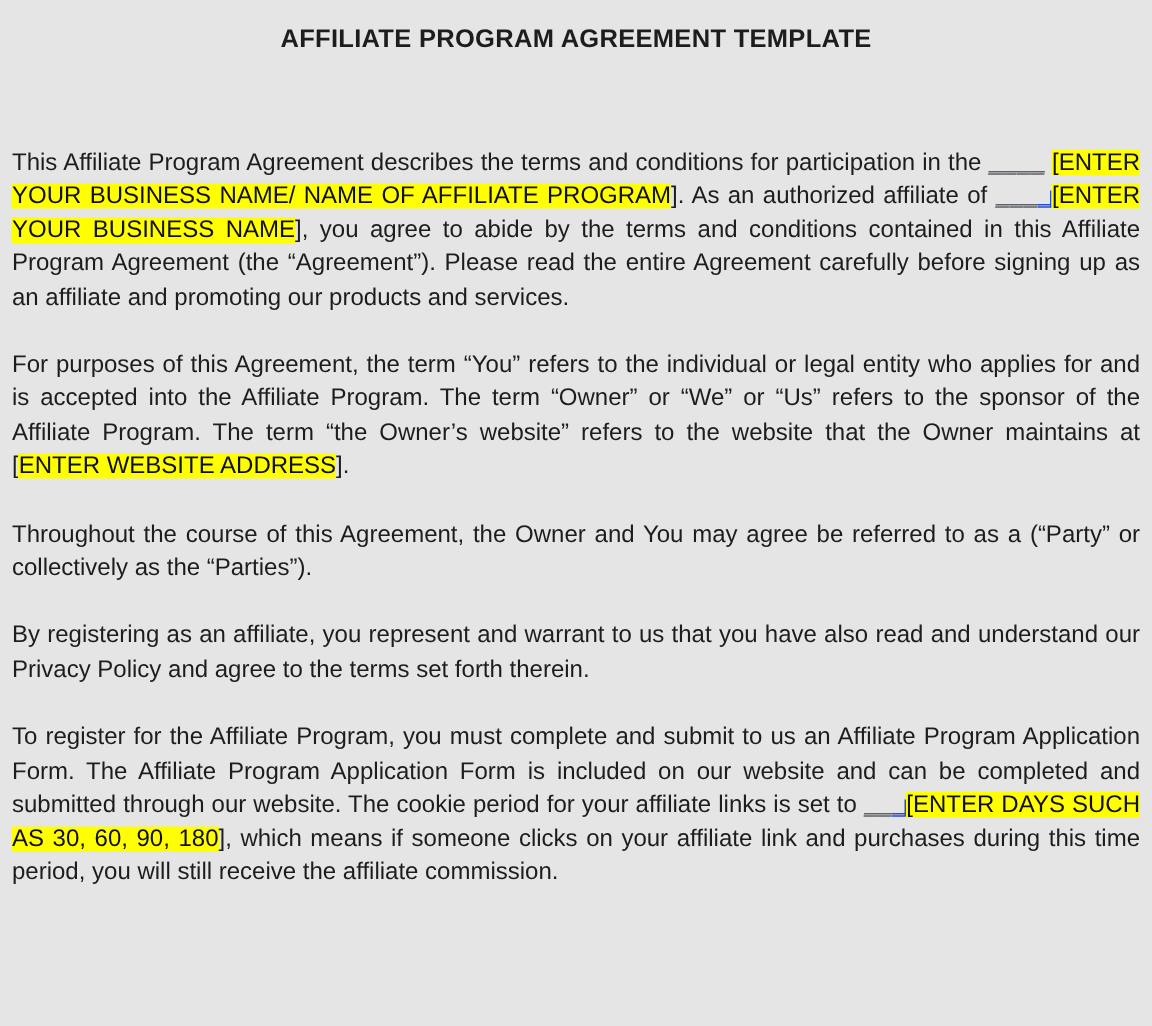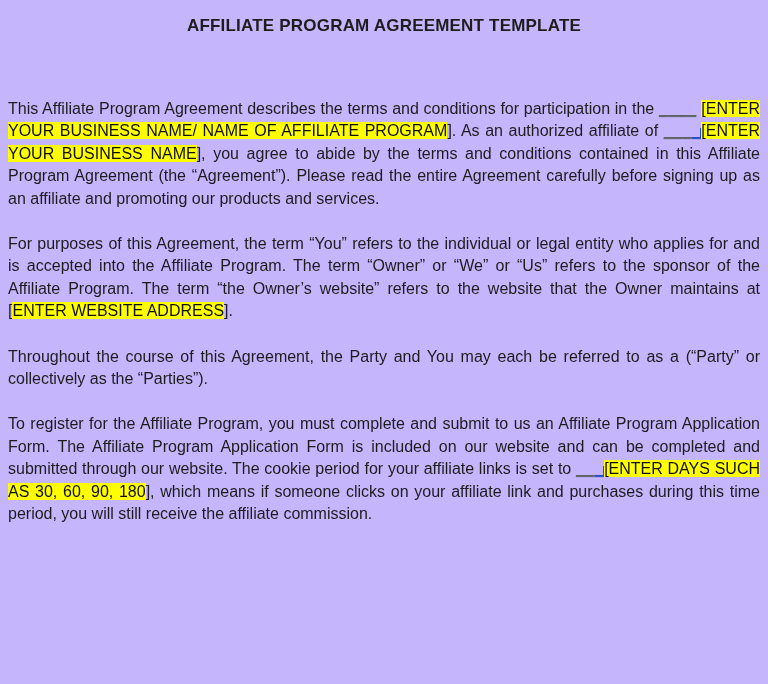--- a/index.html
+++ b/index.html
@@ -1,21 +1,21 @@
 <!DOCTYPE html>
 <html style="--highlight: #ffff00; --text: #1d1d1d; --blank-line: #5f6368; --edit-mark: #2a4bcb;"><head>
 <meta charset="utf-8">
 <style>
   html,body{margin:0;padding:0;background:#ffffff;}
   .page{
     position:relative;
     width:768px;height:684px;
     box-sizing:border-box;
     padding:15px 8px 0 8px;
-    background:#c4b5fd;
+    background:#e5e5e5;
     overflow:hidden;
     font-family:"Liberation Sans","DejaVu Sans",sans-serif;
     font-size:16px;
     line-height:22.4px;
     color:var(--text,#1d1d1d);
   }
   .doc-title{
     font-size:17px;
     font-weight:bold;
     line-height:22px;
@@ -63,19 +63,20 @@
 <body>
 
 <div class="page">
 
   <h1 class="doc-title">AFFILIATE PROGRAM AGREEMENT TEMPLATE</h1>
 
   <p class="para"><span>This Affiliate Program Agreement describes the terms and conditions for participation in the </span><span class="blank">____</span><span> </span><mark class="hl">[ENTER YOUR BUSINESS NAME/ NAME OF AFFILIATE PROGRAM</mark><span>]. As an authorized affiliate of </span><span class="blank">___</span><span class="blank edit">_</span><mark class="hl">[ENTER YOUR BUSINESS NAME</mark><span>], you agree to abide by the terms and conditions contained in this Affiliate Program Agreement (the “Agreement”). Please read the entire Agreement carefully before signing up as an affiliate and promoting our products and services.</span></p>
 
   <p class="para"><span>For purposes of this Agreement, the term “You” refers to the individual or legal entity who applies for and is accepted into the Affiliate Program. The term “Owner” or “We” or “Us” refers to the sponsor of the Affiliate Program. The term “the Owner’s website” refers to the website that the Owner maintains at [</span><mark class="hl">ENTER WEBSITE ADDRESS</mark><span>].</span></p>
 
-  <p class="para"><span>Throughout the course of this Agreement, the Party and You may each be referred to as a (“Party” or collectively as the “Parties”).</span></p>
+  <p class="para"><span>Throughout the course of this Agreement, the Owner and You may agree be referred to as a (“Party” or collectively as the “Parties”).</span></p>
 
+  <p class="para"><span>By registering as an affiliate, you represent and warrant to us that you have also read and understand our Privacy Policy and agree to the terms set forth therein.</span></p>
 
 
   <p class="para"><span>To register for the Affiliate Program, you must complete and submit to us an Affiliate Program Application Form. The Affiliate Program Application Form is included on our website and can be completed and submitted through our website. The cookie period for your affiliate links is set to </span><span class="blank">__</span><span class="blank edit">_</span><mark class="hl">[ENTER DAYS SUCH AS 30, 60, 90, 180</mark><span>], which means if someone clicks on your affiliate link and purchases during this time period, you will still receive the affiliate commission.</span></p>
 
 </div>
 
 </body></html>

